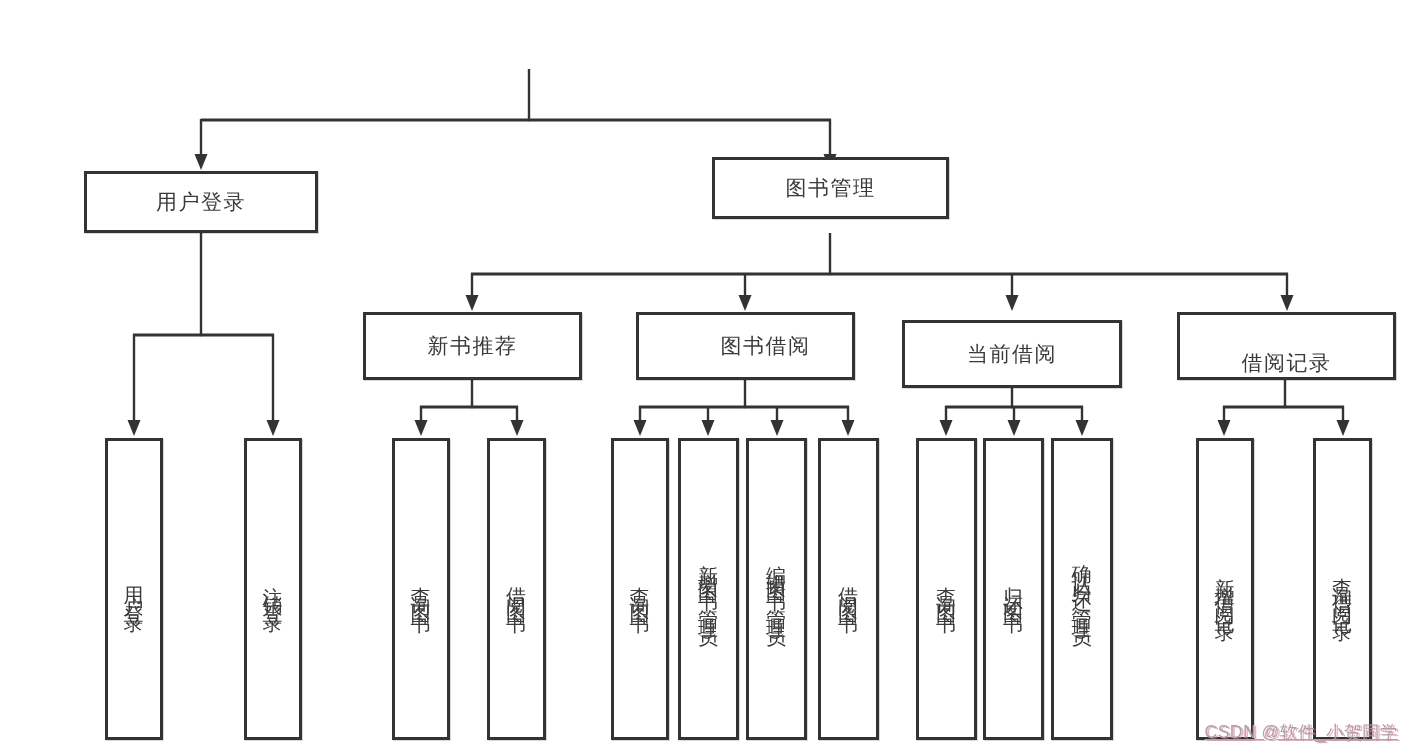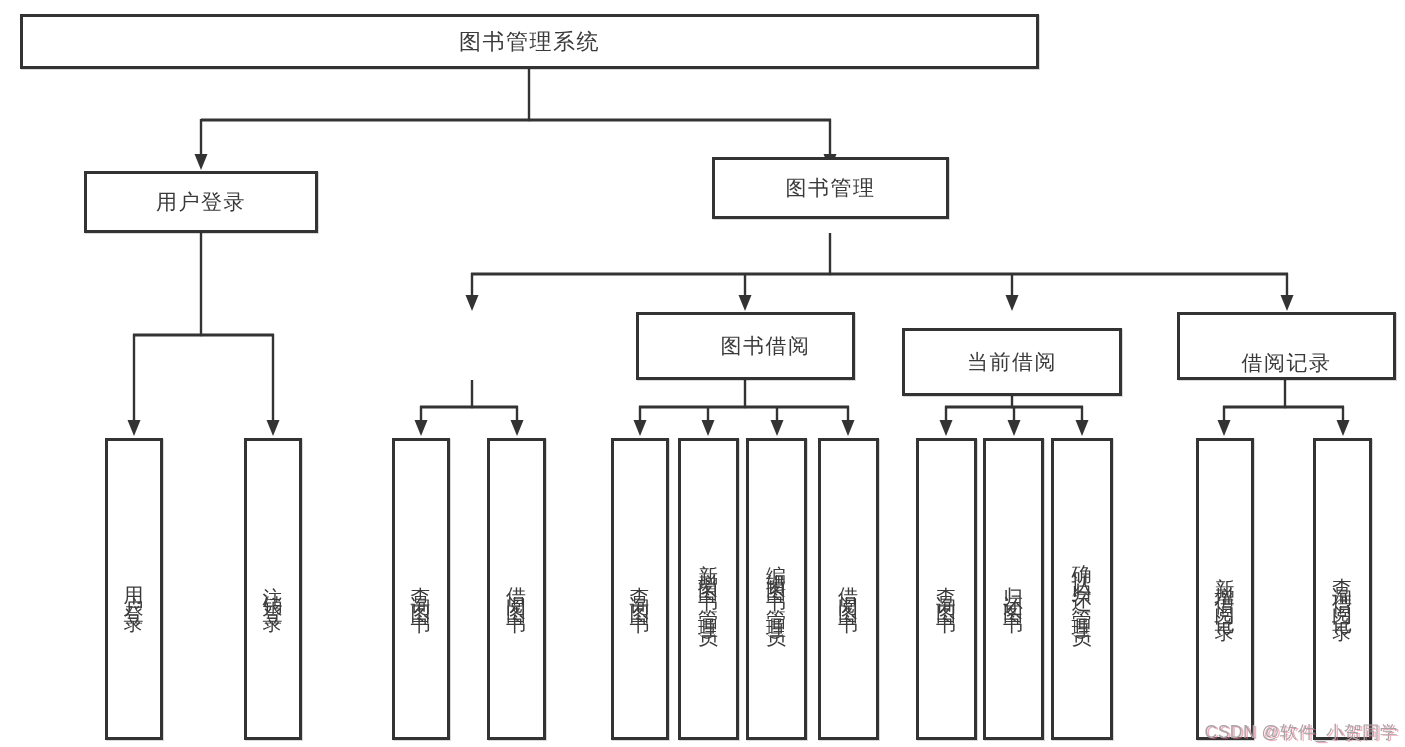--- a/index.html
+++ b/index.html
@@ -19,20 +19,21 @@
   .node.root { font-size:22px; }
   .node.leaf { font-size:20px; letter-spacing:0; }
   .leaf .vtext {
     writing-mode:vertical-rl; text-orientation:mixed;
     letter-spacing:9px; line-height:1; white-space:nowrap;
   }
   .watermark {
     position:absolute; right:7px; bottom:3px;
     font-size:17.5px; letter-spacing:.5px; color:#a5a5a5;
     text-shadow:2px 1px 0 rgba(236,103,137,.55);
+    text-decoration:underline;
   }
 </style>
 </head>
 <body>
 
 <div class="canvas">
 
   <svg class="connectors" viewBox="0 0 1405 747" xmlns="http://www.w3.org/2000/svg">
       <line x1="529" y1="69" x2="529" y2="121.2" stroke="#333333" stroke-width="2.4"></line>
       <line x1="201" y1="120" x2="831" y2="120" stroke="#333333" stroke-width="3"></line>
@@ -81,35 +82,35 @@
       <line x1="1082" y1="406" x2="1082" y2="423" stroke="#333333" stroke-width="2.4"></line>
       <polygon points="1075.5,420 1088.5,420 1082,436" fill="#333333"></polygon>
       <line x1="1285" y1="380" x2="1285" y2="408.2" stroke="#333333" stroke-width="2.4"></line>
       <line x1="1223" y1="407" x2="1344" y2="407" stroke="#333333" stroke-width="3"></line>
       <line x1="1224" y1="406" x2="1224" y2="423" stroke="#333333" stroke-width="2.4"></line>
       <polygon points="1217.5,420 1230.5,420 1224,436" fill="#333333"></polygon>
       <line x1="1343" y1="406" x2="1343" y2="423" stroke="#333333" stroke-width="2.4"></line>
       <polygon points="1336.5,420 1349.5,420 1343,436" fill="#333333"></polygon>
     </svg>
 
-  <div class="node root" style="left:20px;top:14px;width:1019px;height:55px;">
-    <span>图书管理系统</span>
-  </div>
 
   <div class="node" style="left:84px;top:171px;width:234px;height:62px;">
     <span>用户登录</span>
   </div>
   <div class="node" style="left:712px;top:157px;width:237px;height:62px;">
     <span>图书管理</span>
   </div>
 
+  <div class="node" style="left:363px;top:312px;width:219px;height:68px;">
+    <span>新书推荐</span>
+  </div>
   <div class="node" style="left:636px;top:312px;width:219px;height:68px;padding-left:40px;">
     <span>图书借阅</span>
   </div>
-  <div class="node" style="left:902px;top:328px;width:220px;height:68px;">
+  <div class="node" style="left:902px;top:320px;width:220px;height:68px;">
     <span>当前借阅</span>
   </div>
   <div class="node" style="left:1177px;top:312px;width:219px;height:68px;align-items:flex-end;">
     <span>借阅记录</span>
   </div>
 
   <div class="node leaf" style="left:105px;top:438px;width:58px;height:302px;">
     <span class="vtext">用户登录</span>
   </div>
   <div class="node leaf" style="left:244px;top:438px;width:58px;height:302px;">

